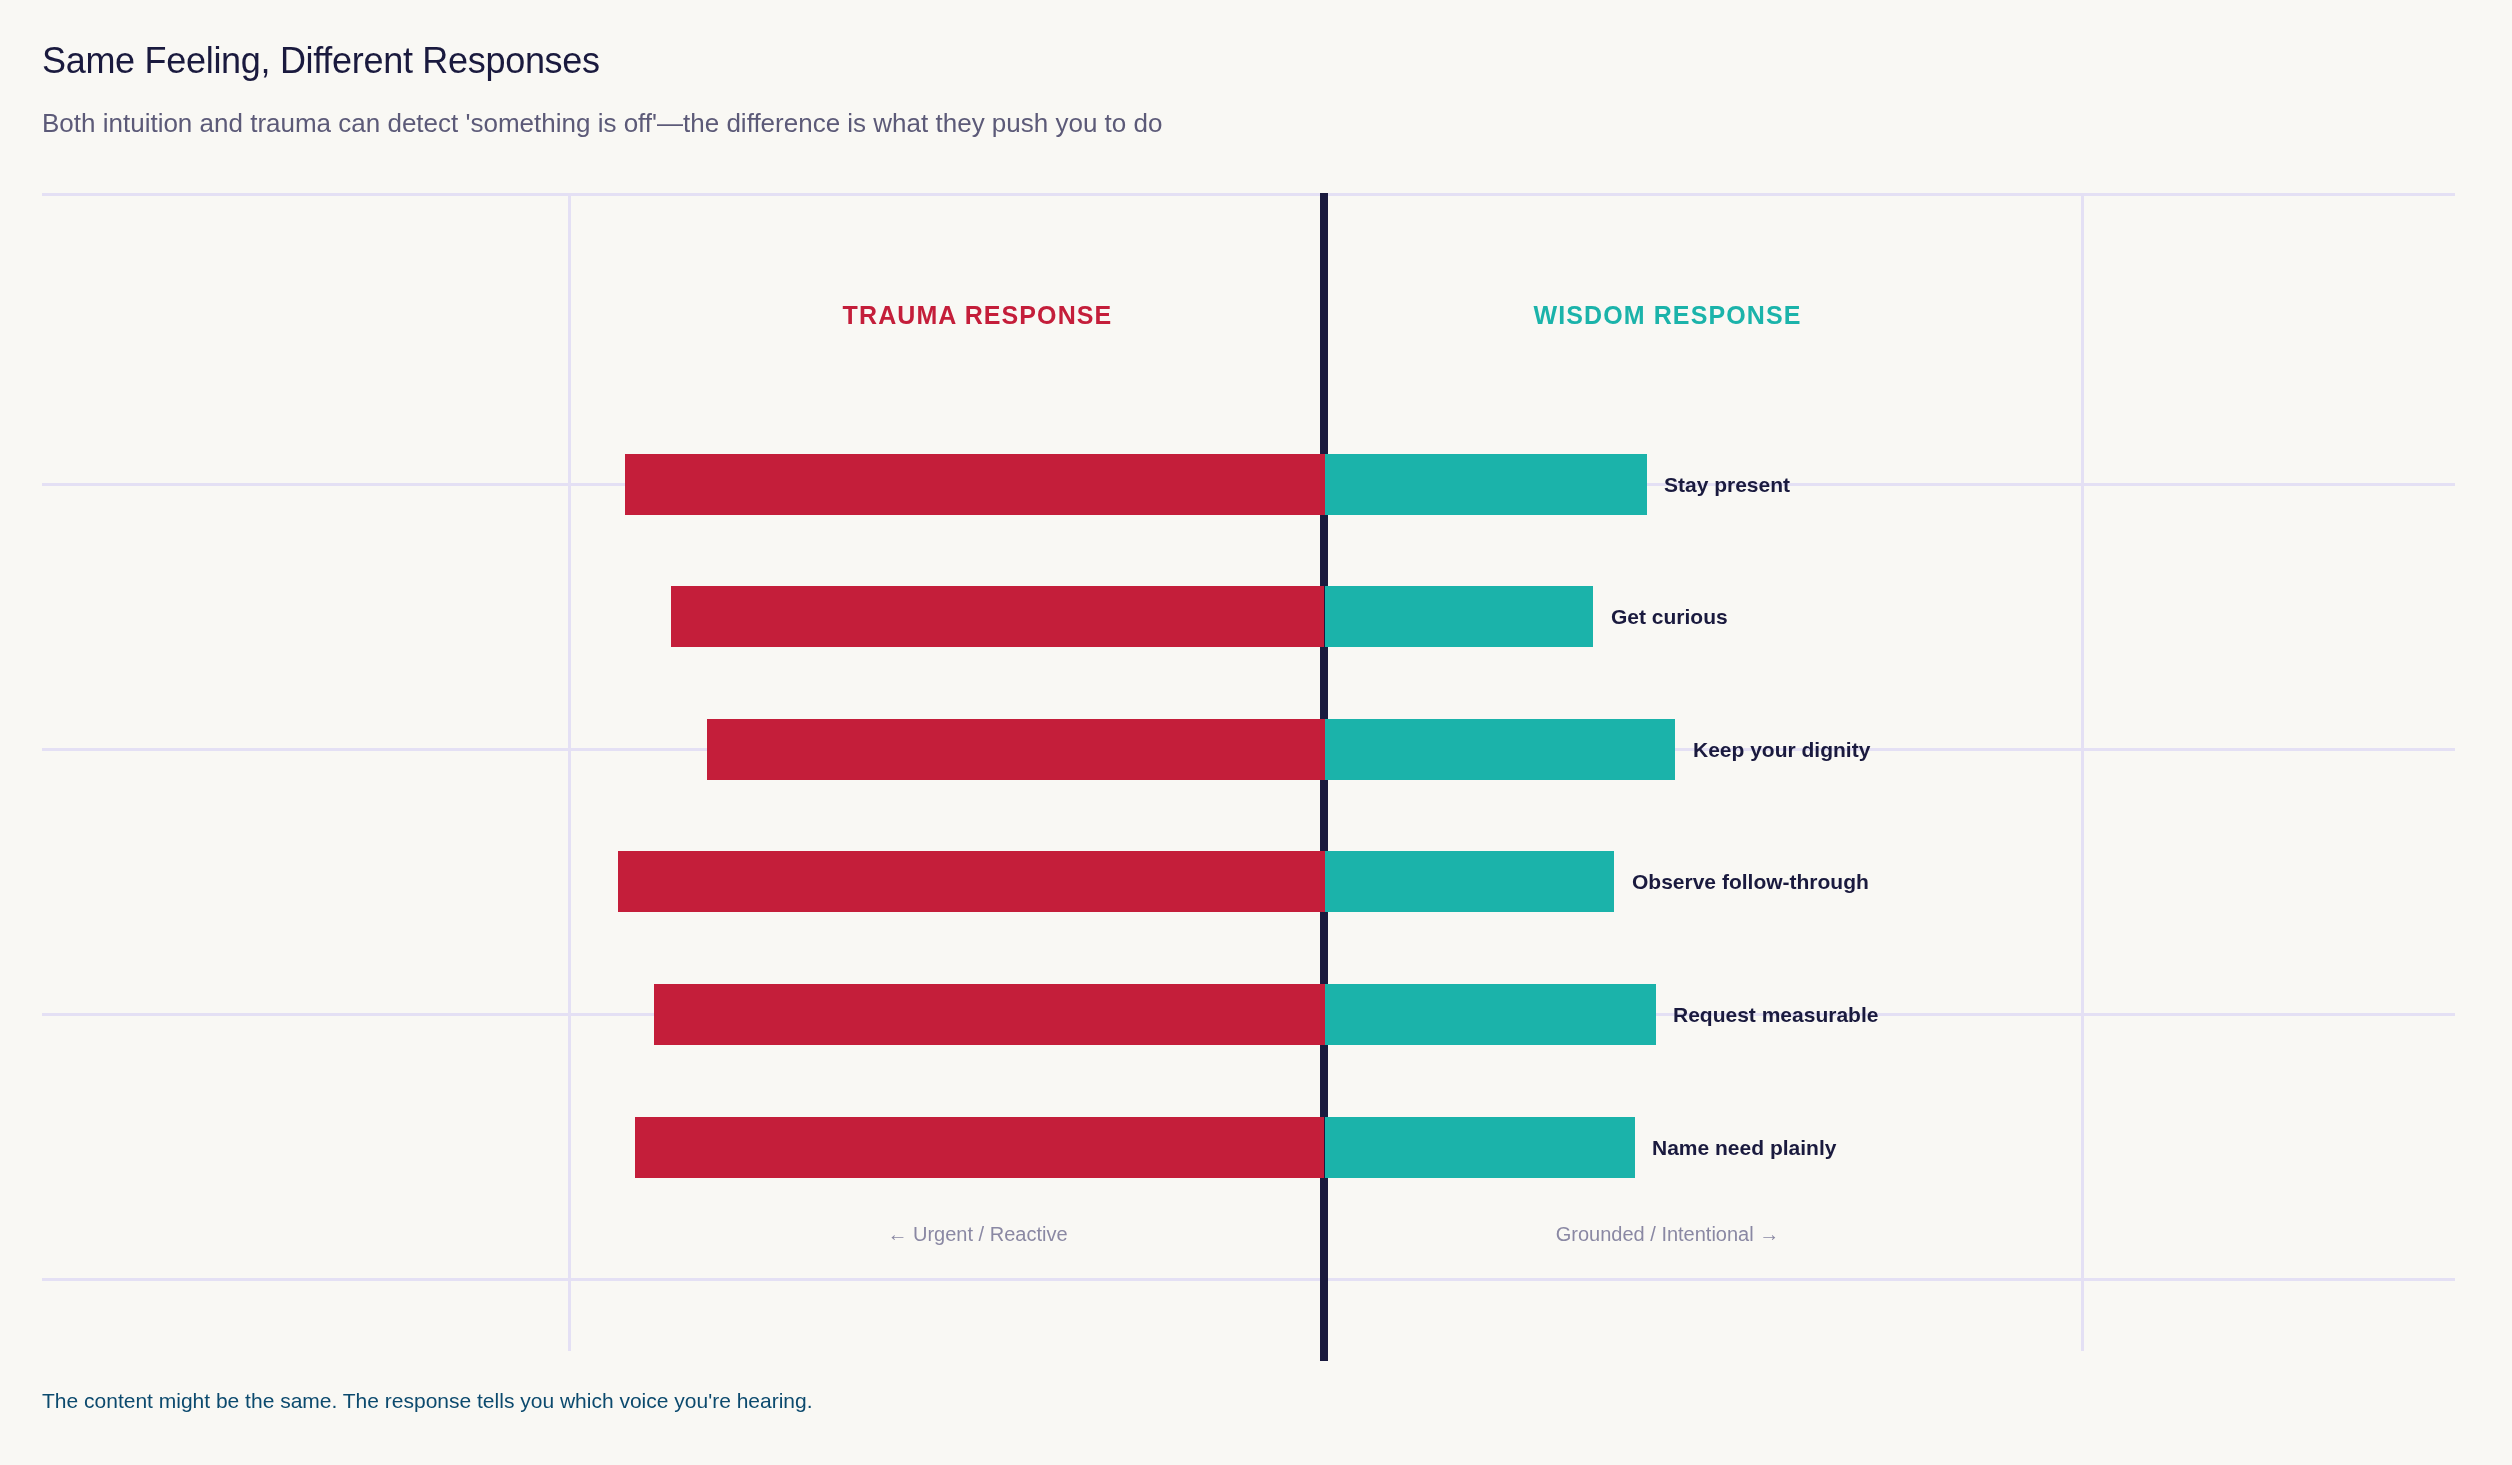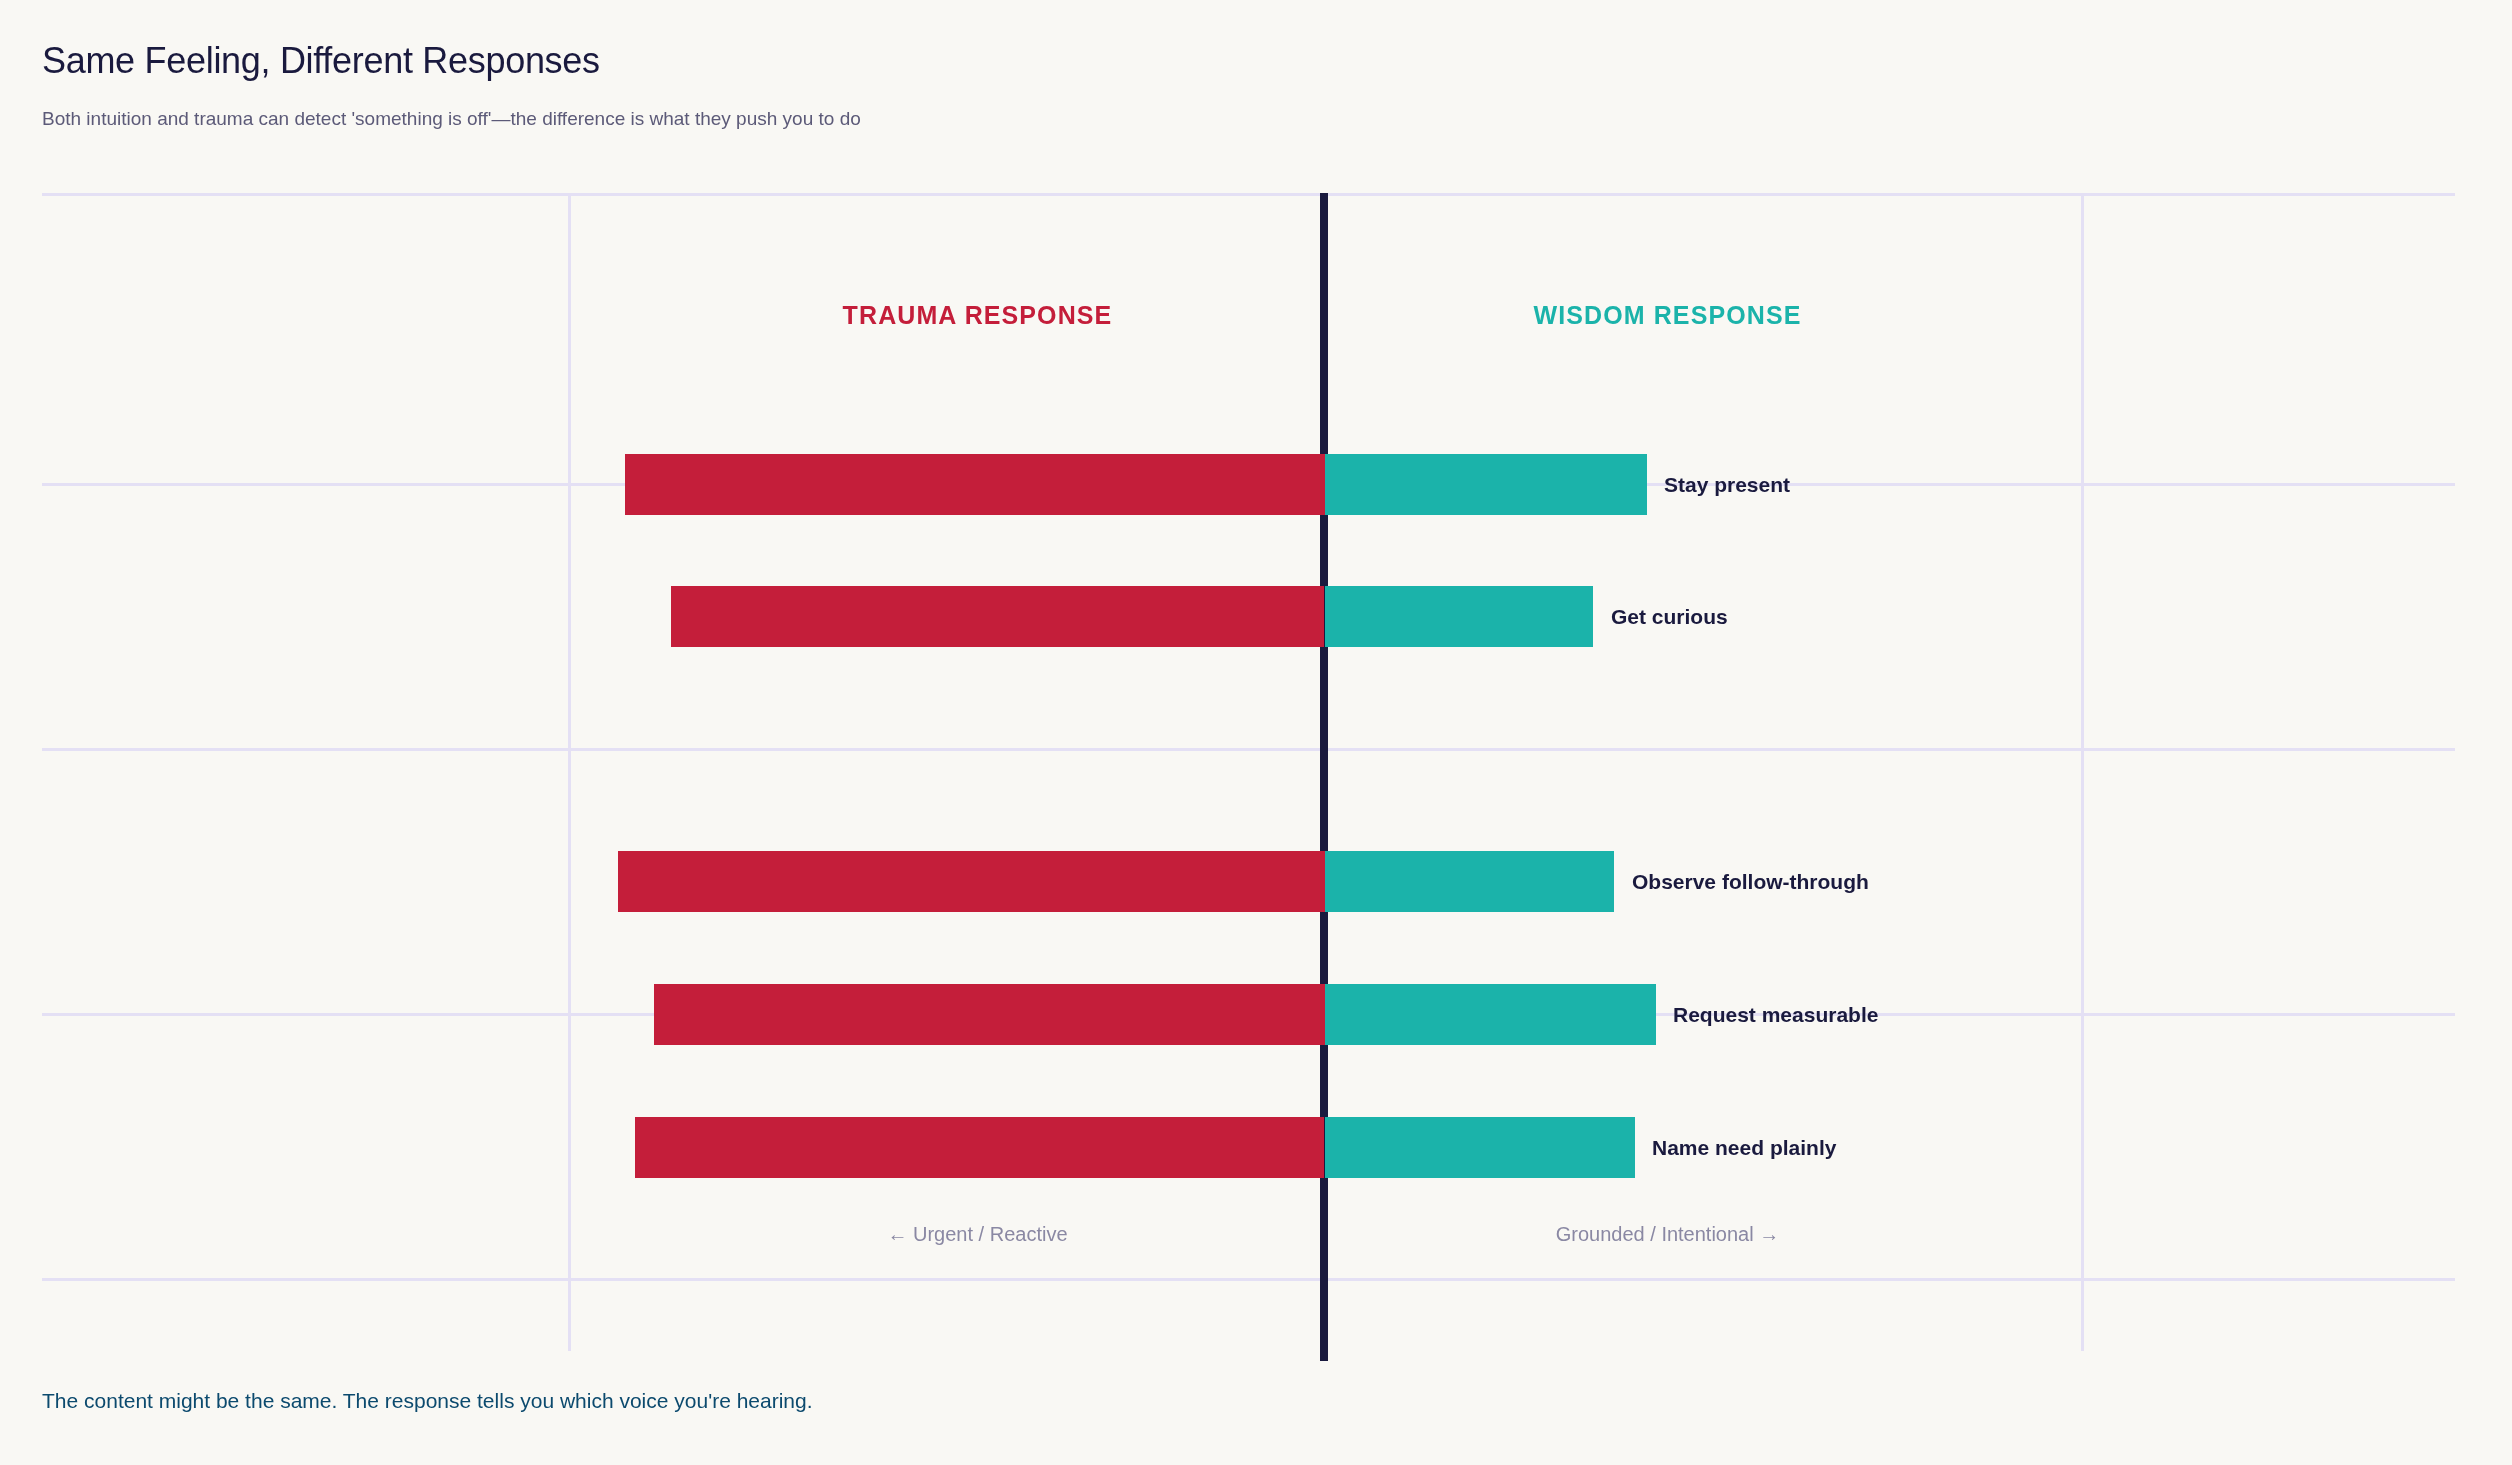--- a/index.html
+++ b/index.html
@@ -32,21 +32,21 @@
     font-size: 36px;
     font-weight: normal;
     color: #1A1A3E;
     letter-spacing: -0.3px;
     white-space: nowrap;
   }
   .page-subtitle {
     position: absolute;
     left: 42px;
     top: 108px;
-    font-size: 19px;
+    font-size: 26px;
     font-weight: normal;
     color: #5C5A78;
     white-space: nowrap;
   }
 
   
   .hgrid {
     position: absolute;
     left: 42px;
     width: 2413px;
@@ -163,20 +163,26 @@
     <div class="label-right" style="left:1664px; width:768px">Stay present</div>
   </div>
 
   <div class="row" style="top:586px">
     <div class="label-left" style="right:1354px; width:768px">Test the relationship</div>
     <div class="bar-left" style="left:671px;  width:653px"></div>
     <div class="bar-right" style="left:1325px; width:268px"></div>
     <div class="label-right" style="left:1611px; width:768px">Get curious</div>
   </div>
 
+  <div class="row" style="top:719px">
+    <div class="label-left" style="right:1354px; width:768px">People-please harder</div>
+    <div class="bar-left" style="left:707px; width:618px"></div>
+    <div class="bar-right" style="left:1325px; width:350px"></div>
+    <div class="label-right" style="left:1693px; width:768px">Keep your dignity</div>
+  </div>
 
   <div class="row" style="top:984px">
     <div class="label-left" style="right:1354px; width:768px">Accuse</div>
     <div class="bar-left" style="left:654px;  width:671px"></div>
     <div class="bar-right" style="left:1325px; width:331px"></div>
     <div class="label-right" style="left:1673px; width:768px">Request measurable</div>
   </div>
 
   <div class="row" style="top:851px">
     <div class="label-left" style="right:1354px; width:768px">Run / bolt</div>

